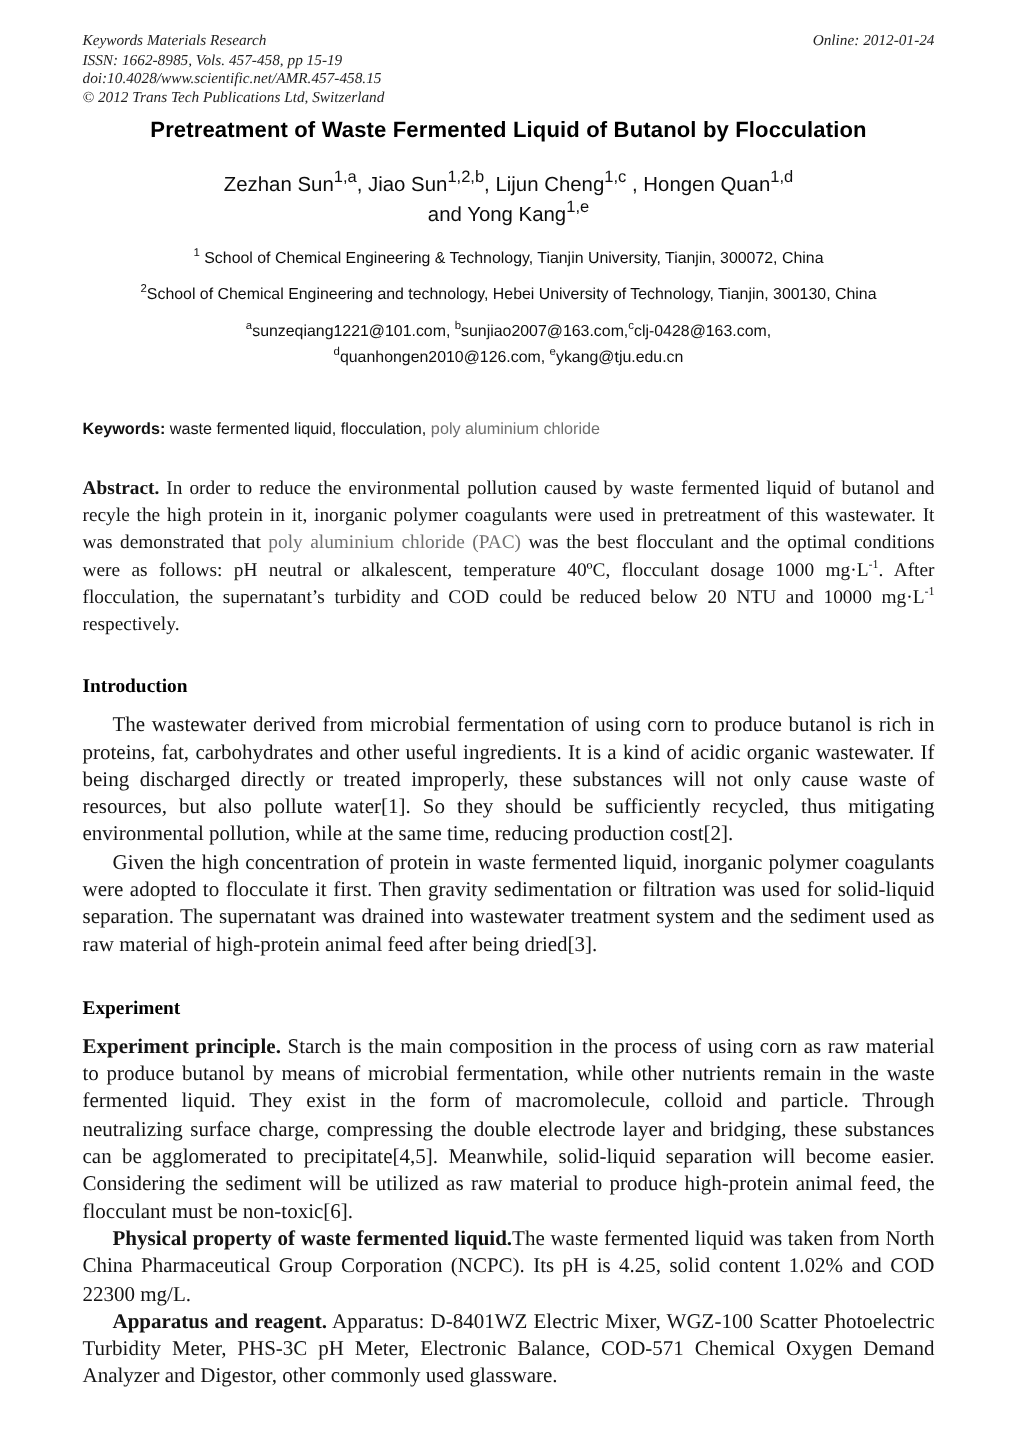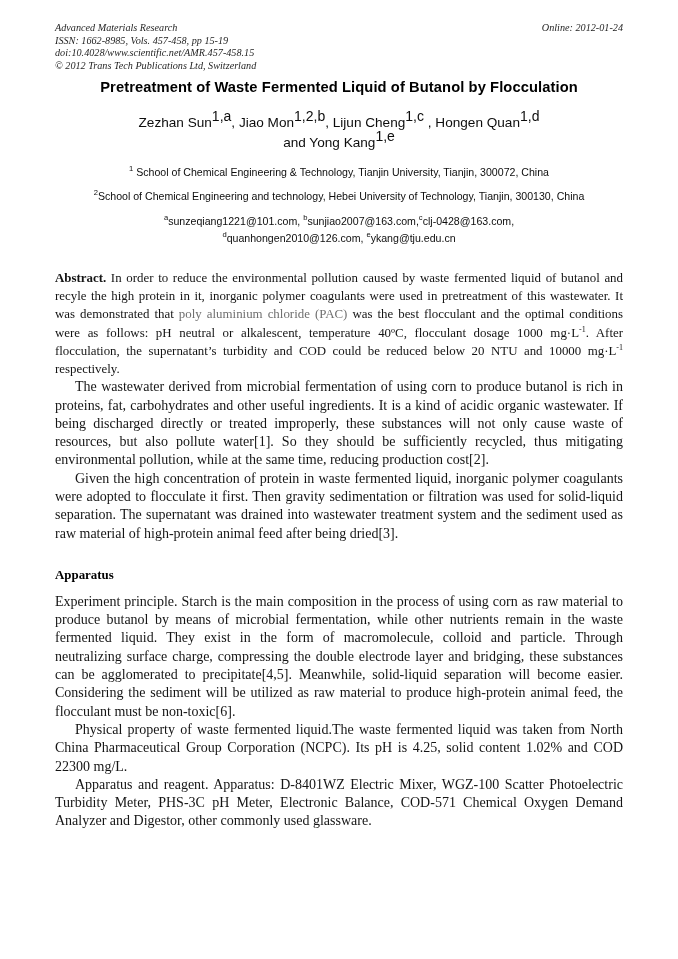--- a/index.html
+++ b/index.html
@@ -56,21 +56,21 @@
 
   
   .authors {
     margin-top: 16px;
     text-align: center;
     font-family: "Liberation Sans", "DejaVu Sans", sans-serif;
     font-size: 13.6px;
     line-height: 20px;
     color: #0d0d0d;
   }
-  .authors sup { font-size: 14px; vertical-align: super; line-height: 0; }
+  .authors sup { font-size: 11px; vertical-align: super; line-height: 0; }
 
   
   .affil {
     margin-top: 12px;
     text-align: center;
     font-family: "Liberation Sans", "DejaVu Sans", sans-serif;
     font-size: 10.6px;
     line-height: 15px;
     color: #0d0d0d;
   }
@@ -121,62 +121,64 @@
     color: #000;
   }
   p.body {
     margin: 0;
     font-size: 14px;
     line-height: 18.3px;
     text-align: justify;
     color: #141414;
   }
   p.body.indent { text-indent: 20px; }
-  p.body b { font-weight: normal; }
+  p.body b { font-weight: bold; }
 
   .spaced { line-height: 21.5px; }
 </style>
 </head>
 <body>
 
 <div class="page">
 
   <div class="masthead">
     <div class="left-lines">
-      <div>Advanced Materials Research</div>
+      <div>Keywords Materials Research</div>
       <div>ISSN: 1662-8985, Vols. 457-458, pp 15-19</div>
       <div>doi:10.4028/www.scientific.net/AMR.457-458.15</div>
       <div>© 2012 Trans Tech Publications Ltd, Switzerland</div>
     </div>
     <div class="online">Online: 2012-01-24</div>
   </div>
 
   <div class="title">Pretreatment of Waste Fermented Liquid of Butanol by Flocculation</div>
 
   <div class="authors">
     <div>
-      <span><span>Zezhan Sun</span><sup>1,a</sup><span>, </span></span><span><span>Jiao Mon</span><sup>1,2,b</sup><span>, </span></span><span><span>Lijun Cheng</span><sup>1,c</sup><span> , </span></span><span><span>Hongen Quan</span><sup>1,d</sup></span>
+      <span><span>Zezhan Sun</span><sup>1,a</sup><span>, </span></span><span><span>Jiao Sun</span><sup>1,2,b</sup><span>, </span></span><span><span>Lijun Cheng</span><sup>1,c</sup><span> , </span></span><span><span>Hongen Quan</span><sup>1,d</sup></span>
     </div>
     <div><span>and </span><span>Yong Kang</span><sup>1,e</sup></div>
   </div>
 
   <div class="affil">
     <div class="row"><sup>1</sup><span> School of Chemical Engineering &amp; Technology, Tianjin University, Tianjin, 300072, China</span></div>
     <div class="row tight"><sup>2</sup><span>School of Chemical Engineering and technology, Hebei University of Technology, Tianjin, 300130, China</span></div>
   </div>
 
   <div class="emails">
     <div><sup>a</sup><span>sunzeqiang1221@101.com, </span><sup>b</sup><span>sunjiao2007@163.com,</span><sup>c</sup><span>clj-0428@163.com,</span></div>
     <div><sup>d</sup><span>quanhongen2010@126.com, </span><sup>e</sup><span>ykang@tju.edu.cn</span></div>
   </div>
 
+  <div class="keywords"><b>Keywords:</b><span> waste fermented liquid, flocculation,</span><span class="kw-dim"> poly aluminium chloride</span></div>
 
   <div class="abstract"><b>Abstract.</b><span> In order to reduce the environmental pollution caused by waste fermented liquid of butanol and recyle the high protein in it, inorganic polymer coagulants were used in pretreatment of this wastewater. It was demonstrated that </span><span class="dim">poly aluminium chloride (PAC)</span><span> was the best flocculant and the optimal conditions were as follows: pH neutral or alkalescent, temperature 40ºC, flocculant dosage 1000 mg·L</span><sup class="sml">-1</sup><span>. After flocculation, the supernatant’s turbidity and COD could be reduced below 20 NTU and 10000 mg·L</span><sup class="sml">-1</sup><span> respectively.</span></div>
 
+  <div class="sec-head">Introduction</div>
   <p class="body indent">The wastewater derived from microbial fermentation of using corn to produce butanol is rich in proteins, fat, carbohydrates and other useful ingredients. It is a kind of acidic organic wastewater. If being discharged directly or treated improperly, these substances will not only cause waste of resources, but also pollute water[1]. So they should be sufficiently recycled, thus mitigating environmental pollution, while at the same time, reducing production cost[2].</p>
   <p class="body indent">Given the high concentration of protein in waste fermented liquid, inorganic polymer coagulants were adopted to flocculate it first. Then gravity sedimentation or filtration was used for solid-liquid separation. The supernatant was drained into wastewater treatment system and the sediment used as raw material of high-protein animal feed after being dried[3].</p>
 
-  <div class="sec-head">Apparatus</div>
+  <div class="sec-head">Experiment</div>
   <p class="body"><b>Experiment principle.</b><span> Starch is the main composition in the process of using corn as raw material to produce butanol by means of microbial fermentation, while other nutrients remain in the waste fermented liquid. They exist in the form of macromolecule, colloid and particle. Through neutralizing surface charge, compressing the double electrode layer and bridging, these substances can be agglomerated to precipitate[4,5]. Meanwhile, solid-liquid separation will become easier. Considering the sediment will be utilized as raw material to produce high-protein animal feed, the flocculant must be non-toxic[6].</span></p>
   <p class="body indent spaced"><b>Physical property of waste fermented liquid.</b><span>The waste fermented liquid was taken from North China Pharmaceutical Group Corporation (NCPC). Its pH is 4.25, solid content 1.02% and COD 22300 mg/L.</span></p>
   <p class="body indent spaced"><b>Apparatus and reagent.</b><span> Apparatus: D-8401WZ Electric Mixer, WGZ-100 Scatter Photoelectric Turbidity Meter, PHS-3C pH Meter, Electronic Balance, COD-571 Chemical Oxygen Demand Analyzer and Digestor, other commonly used glassware.</span></p>
 
 </div>
 
 </body></html>

